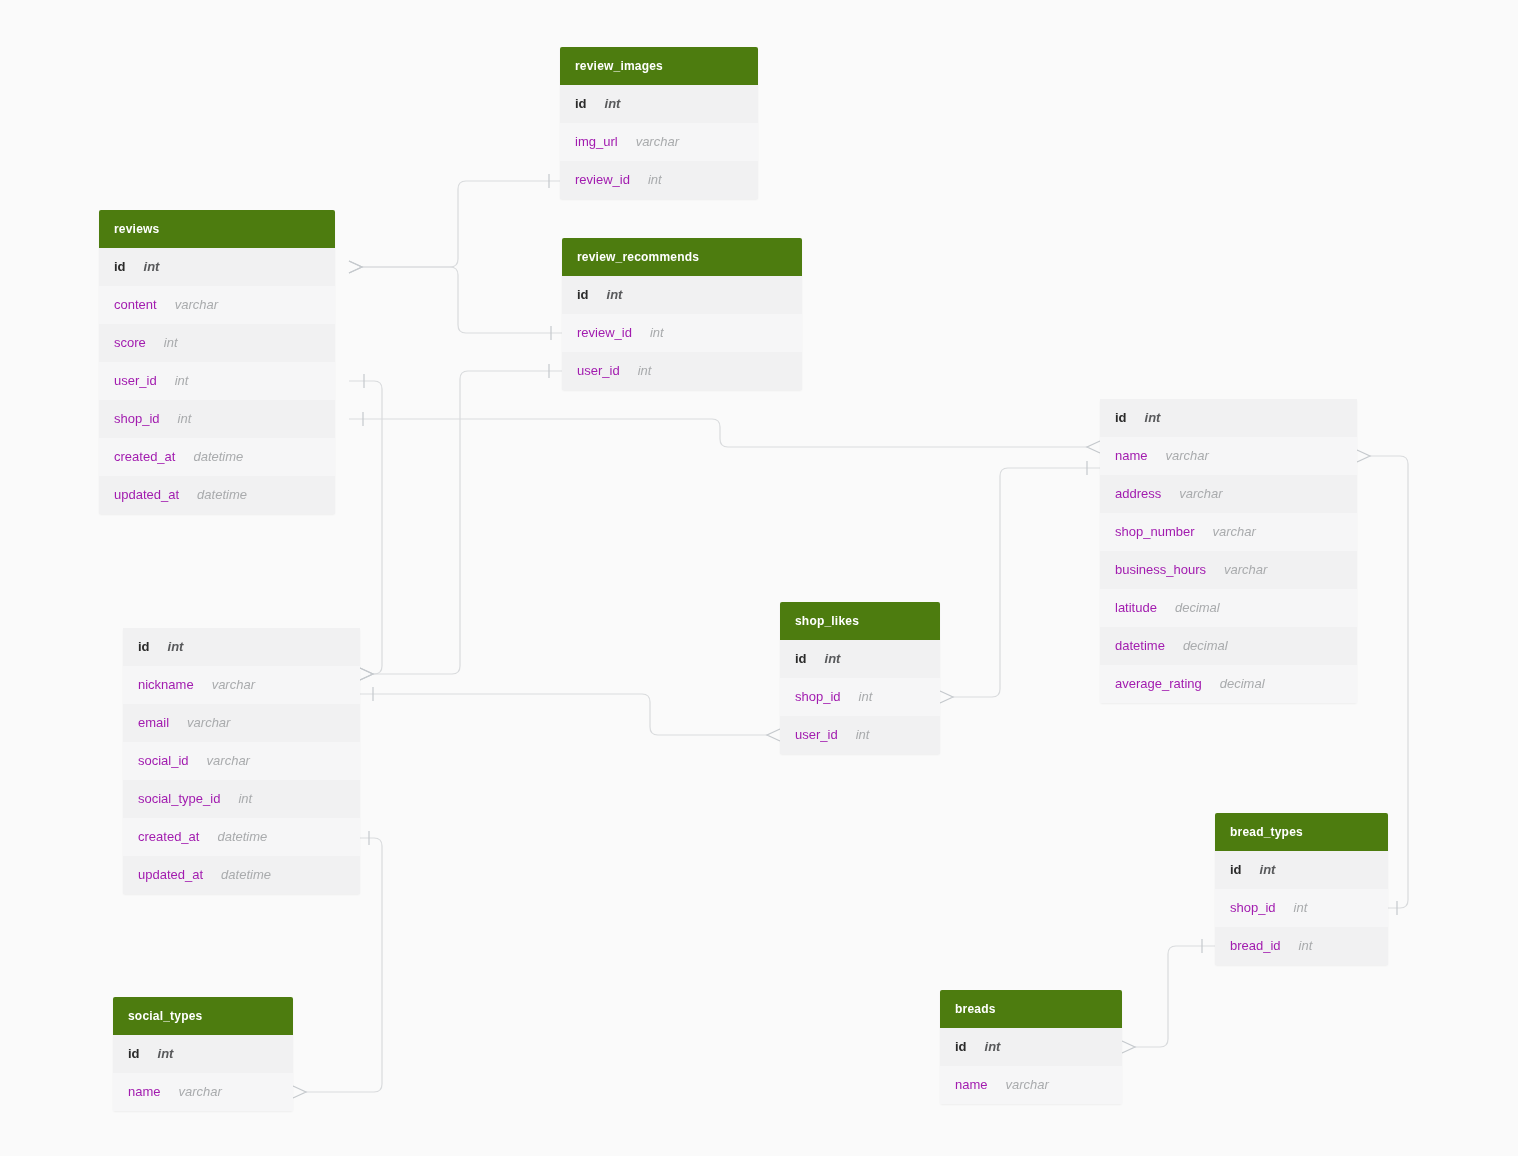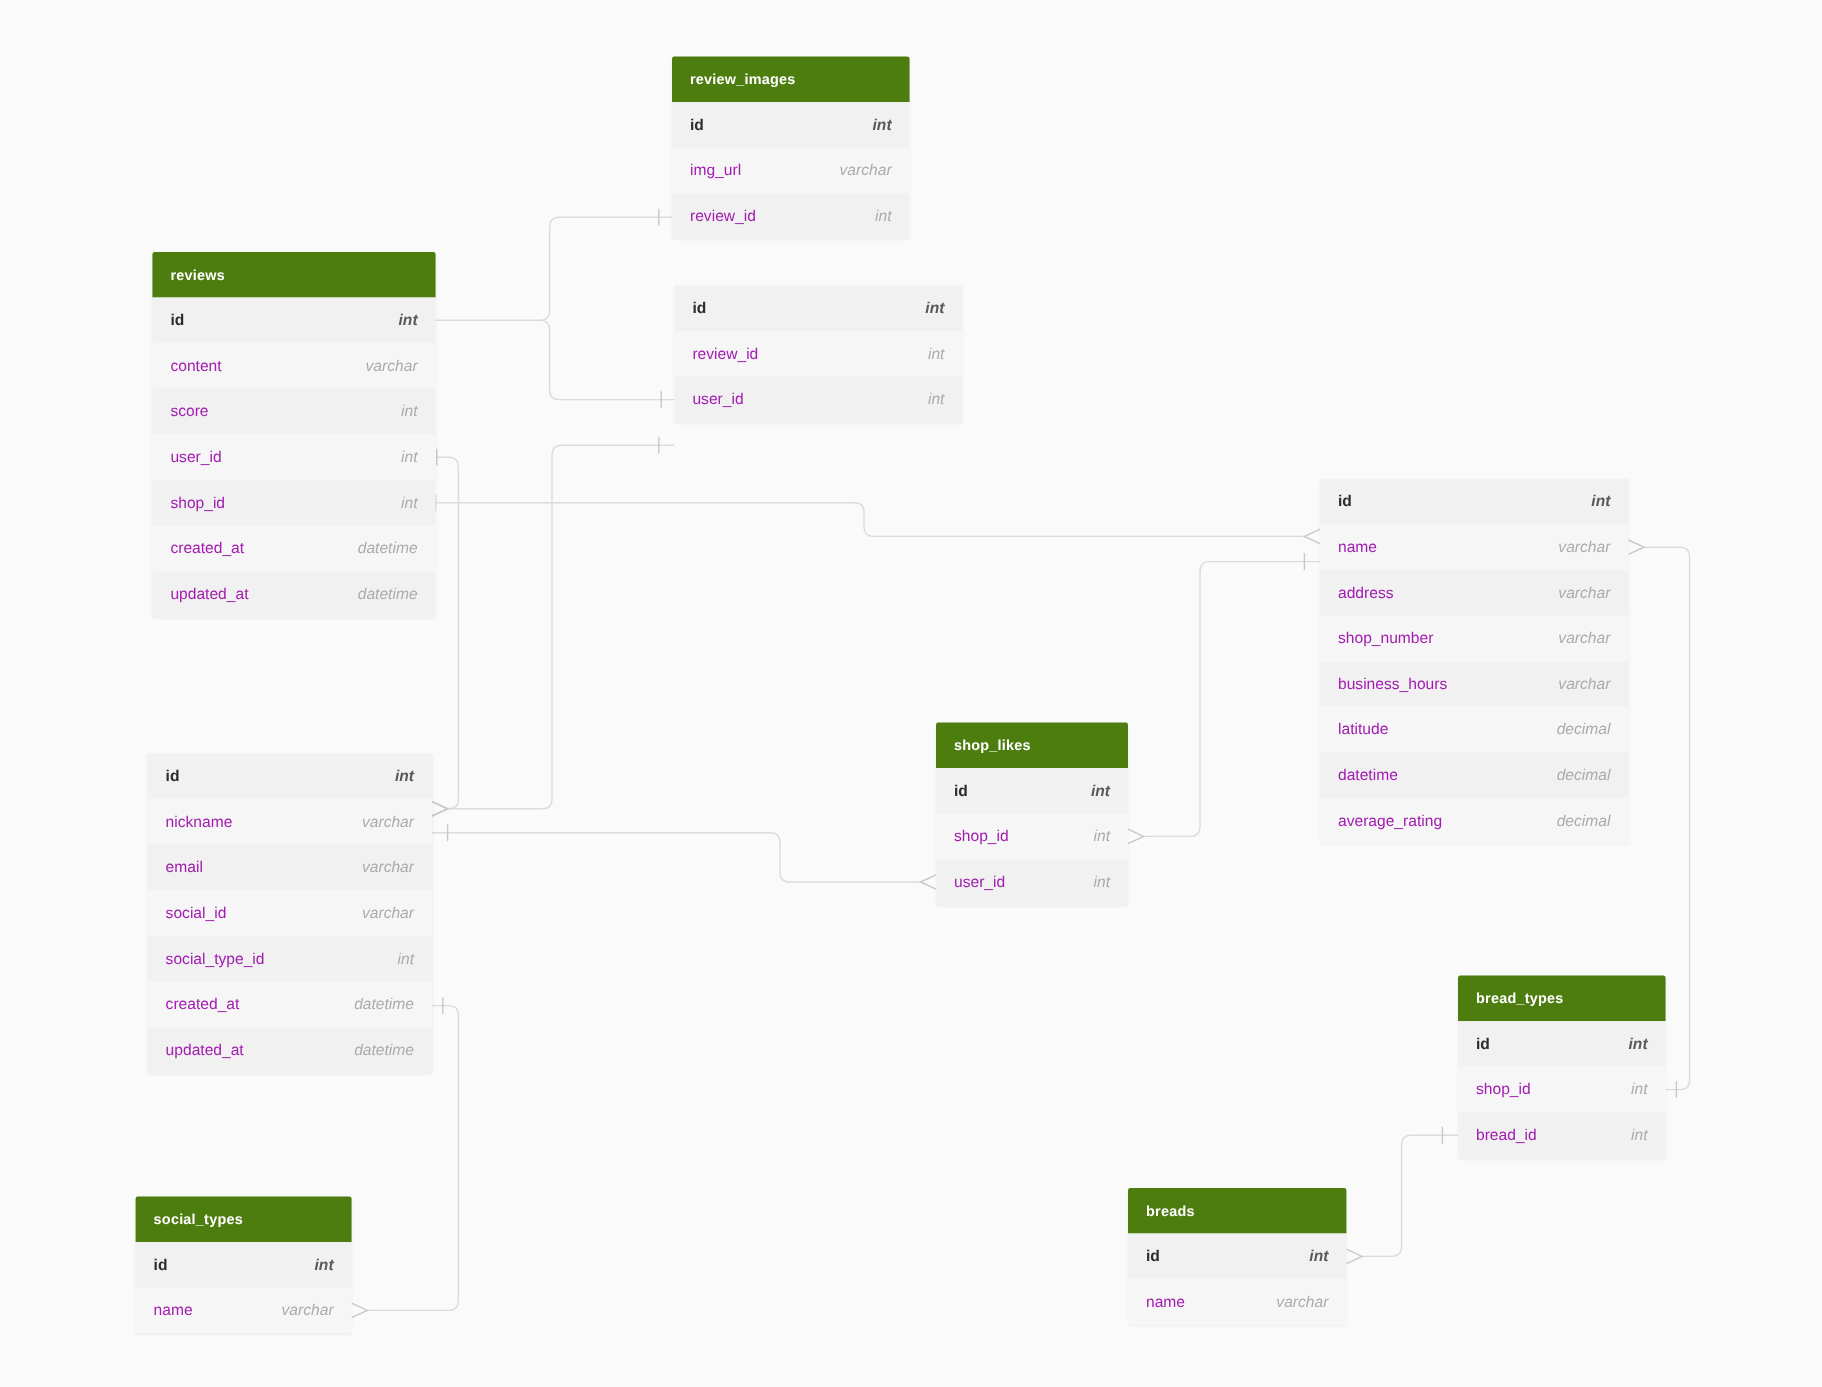--- a/index.html
+++ b/index.html
@@ -30,21 +30,21 @@
     letter-spacing: 0.2px;
     border-radius: 2px 2px 0 0;
     white-space: nowrap;
     overflow: hidden;
   }
   .db-field-row {
     height: 38px;
     line-height: 38px;
     padding: 0 15px;
     display: flex;
-    justify-content: space-between;
+    justify-content: flex-start;
     align-items: center;
     font-size: 13px;
     white-space: nowrap;
   }
   .db-field-row.odd  { background: #f1f1f2; }
   .db-field-row.even { background: #f6f6f7; }
   .db-field-name { color: #a21caf; }
   .db-field-type { color: #a9abad; margin-left: 18px; font-style: italic; }
   .db-field-row.pk .db-field-name { color: #2b2b2b; font-weight: bold; }
   .db-field-row.pk .db-field-type { color: #58595b; font-weight: bold; }
@@ -113,21 +113,21 @@
       </div>
       <div class="db-field-row even">
         <span class="db-field-name">img_url</span>
         <span class="db-field-type">varchar</span>
       </div>
       <div class="db-field-row odd">
         <span class="db-field-name">review_id</span>
         <span class="db-field-type">int</span>
       </div>
     </div>
-    <div class="db-table" style="left: 127px; top: 210px; width: 236px;">
+    <div class="db-table" style="left: 99px; top: 210px; width: 236px;">
       <div class="db-table-header">reviews</div>
       <div class="db-field-row odd pk">
         <span class="db-field-name">id</span>
         <span class="db-field-type">int</span>
       </div>
       <div class="db-field-row even">
         <span class="db-field-name">content</span>
         <span class="db-field-type">varchar</span>
       </div>
       <div class="db-field-row odd">
@@ -145,20 +145,21 @@
       <div class="db-field-row even">
         <span class="db-field-name">created_at</span>
         <span class="db-field-type">datetime</span>
       </div>
       <div class="db-field-row odd">
         <span class="db-field-name">updated_at</span>
         <span class="db-field-type">datetime</span>
       </div>
     </div>
     <div class="db-table" style="left: 562px; top: 238px; width: 240px;">
+      <div class="db-table-header">review_recommends</div>
       <div class="db-field-row odd pk">
         <span class="db-field-name">id</span>
         <span class="db-field-type">int</span>
       </div>
       <div class="db-field-row even">
         <span class="db-field-name">review_id</span>
         <span class="db-field-type">int</span>
       </div>
       <div class="db-field-row odd">
         <span class="db-field-name">user_id</span>

